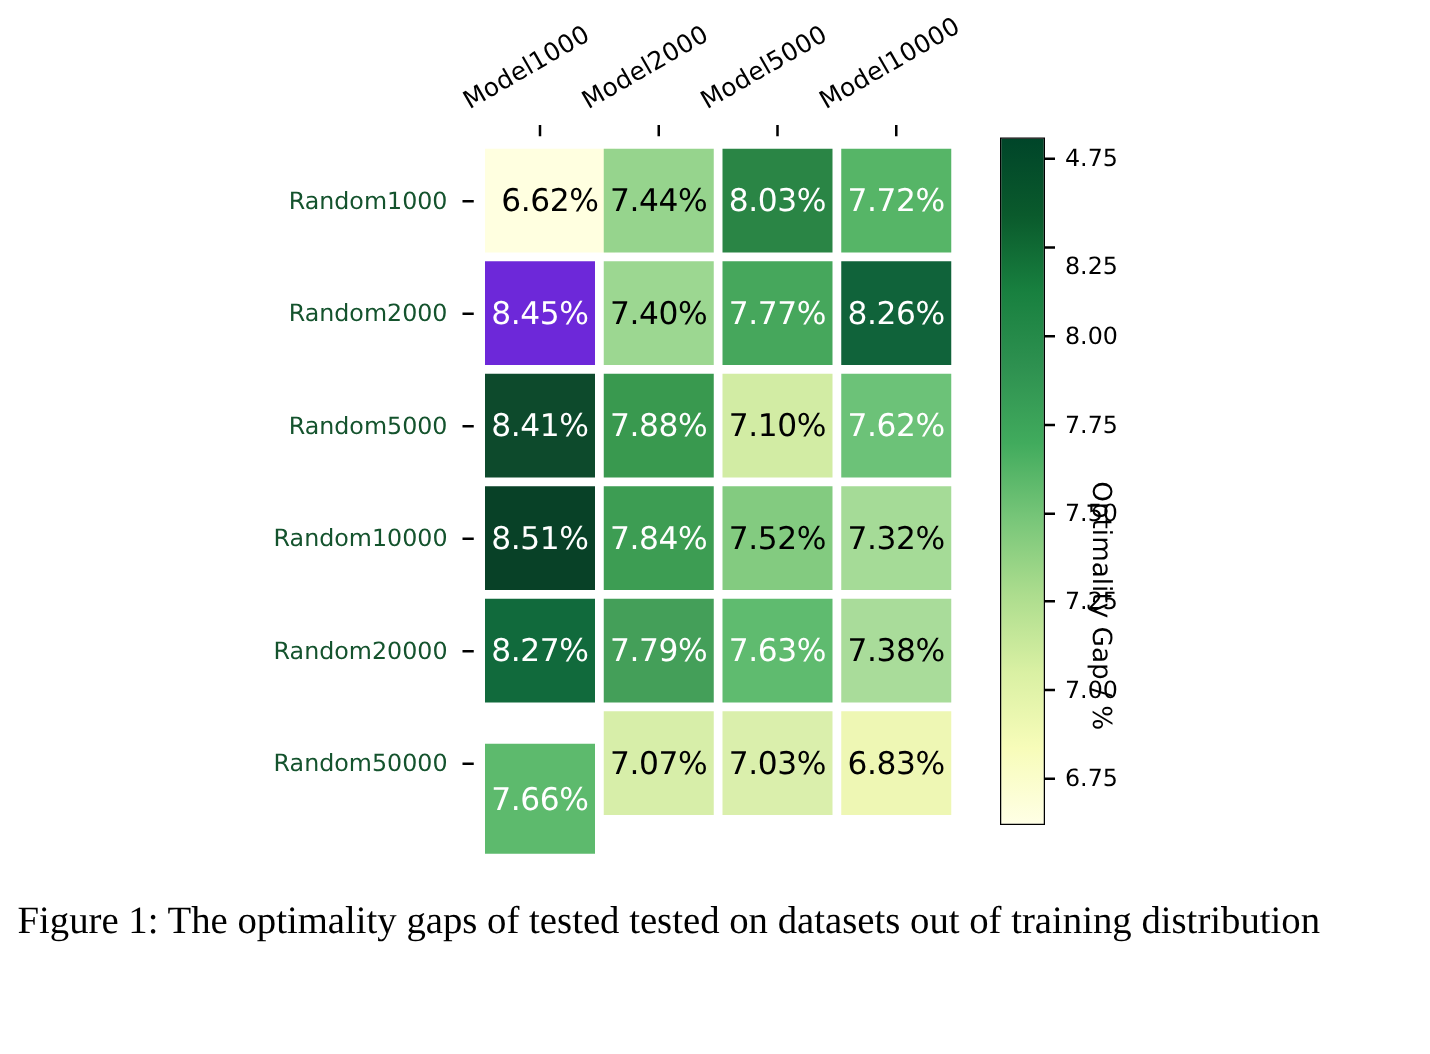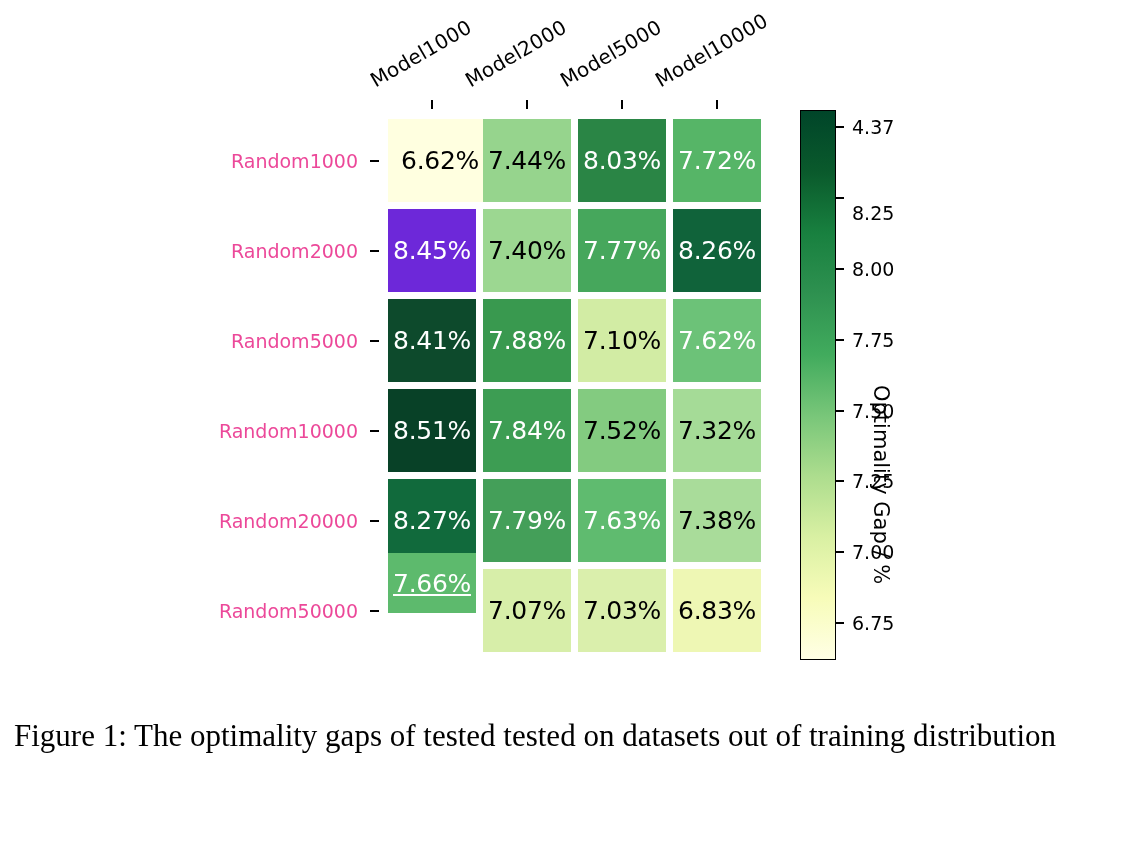--- a/index.html
+++ b/index.html
@@ -42,21 +42,21 @@
     position: absolute;
     width: 2px;
     height: 9px;
     background: #000000;
   }
 
   
   .row-label {
     position: absolute;
     font-size: 19px;
-    color: #ec4899;
+    color: #14532d;
     white-space: nowrap;
     text-align: right;
     transform: translateY(-50%);
   }
   .row-tick {
     position: absolute;
     width: 9px;
     height: 2px;
     background: #000000;
     transform: translateY(-50%);
@@ -220,39 +220,39 @@
       </div>
       <div class="cell" style="left: 95px; top: 360px; width: 88px; height: 83px; background: rgb(68, 159, 89); color: rgb(255, 255, 255);">
         <span>7.79%</span>
       </div>
       <div class="cell" style="left: 190px; top: 360px; width: 88px; height: 83px; background: rgb(95, 187, 111); color: rgb(255, 255, 255);">
         <span>7.63%</span>
       </div>
       <div class="cell" style="left: 285px; top: 360px; width: 88px; height: 83px; background: rgb(169, 220, 154); color: rgb(0, 0, 0);">
         <span>7.38%</span>
       </div>
-      <div class="cell" style="left: 0px; top: 434px; width: 88px; height: 60px; background: rgb(93, 186, 109); color: rgb(255, 255, 255); text-decoration: underline;">
+      <div class="cell" style="left: 0px; top: 476px; width: 88px; height: 88px; background: rgb(93, 186, 109); color: rgb(255, 255, 255);">
         <span>7.66%</span>
       </div>
       <div class="cell" style="left: 95px; top: 450px; width: 88px; height: 83px; background: rgb(215, 238, 169); color: rgb(0, 0, 0);">
         <span>7.07%</span>
       </div>
       <div class="cell" style="left: 190px; top: 450px; width: 88px; height: 83px; background: rgb(218, 239, 172); color: rgb(0, 0, 0);">
         <span>7.03%</span>
       </div>
       <div class="cell" style="left: 285px; top: 450px; width: 88px; height: 83px; background: rgb(238, 247, 180); color: rgb(0, 0, 0);">
         <span>6.83%</span>
       </div>
     </div>
 
   <div id="colorbar-wrap">
     <div id="colorbar" style="background: linear-gradient(rgb(0, 69, 41), rgb(10, 90, 44), rgb(24, 128, 63), rgb(46, 145, 80), rgb(65, 171, 93), rgb(120, 198, 121), rgb(173, 221, 142), rgb(217, 240, 163), rgb(247, 252, 185), rgb(255, 255, 229));"></div>
     <div id="cbTicks">
         <div class="cb-tick" style="top: 17.0103px;"></div>
-        <div class="cb-ticklabel" style="top: 17.0103px;">4.37</div>
+        <div class="cb-ticklabel" style="top: 17.0103px;">4.75</div>
         <div class="cb-tick" style="top: 87.8866px;"></div>
         <div class="cb-ticklabel" style="top: 103px;">8.25</div>
         <div class="cb-tick" style="top: 158.763px;"></div>
         <div class="cb-ticklabel" style="top: 158.763px;">8.00</div>
         <div class="cb-tick" style="top: 229.639px;"></div>
         <div class="cb-ticklabel" style="top: 229.639px;">7.75</div>
         <div class="cb-tick" style="top: 300.515px;"></div>
         <div class="cb-ticklabel" style="top: 300.515px;">7.50</div>
         <div class="cb-tick" style="top: 371.392px;"></div>
         <div class="cb-ticklabel" style="top: 371.392px; text-align: right;">7.25</div>

